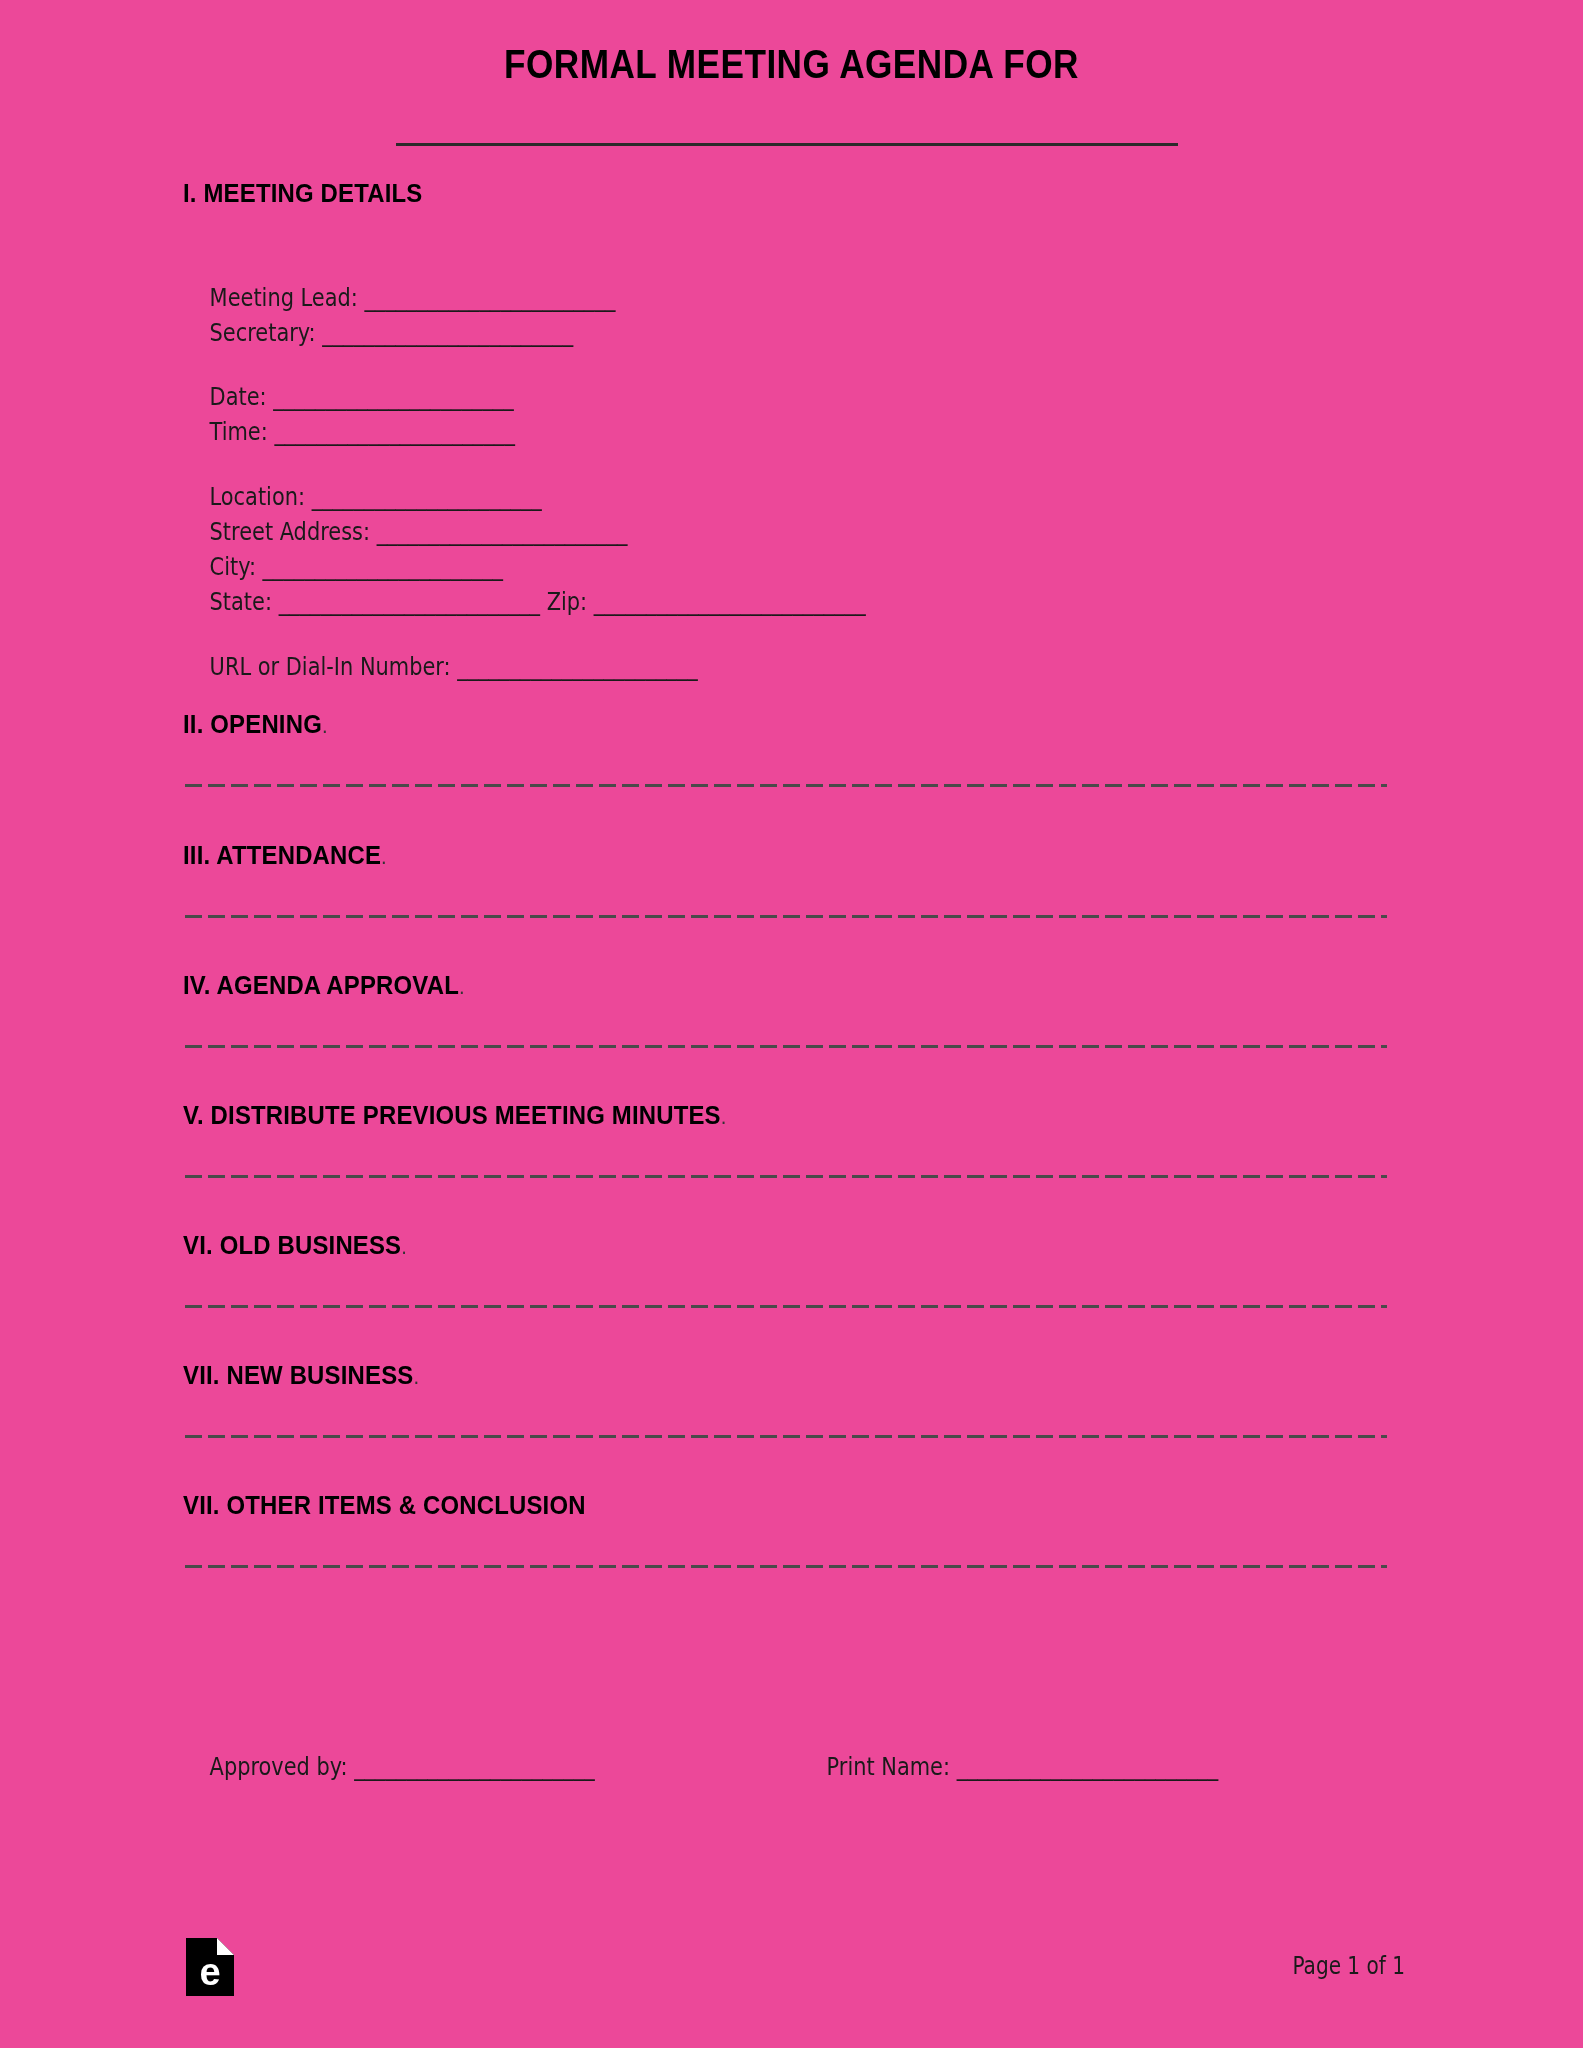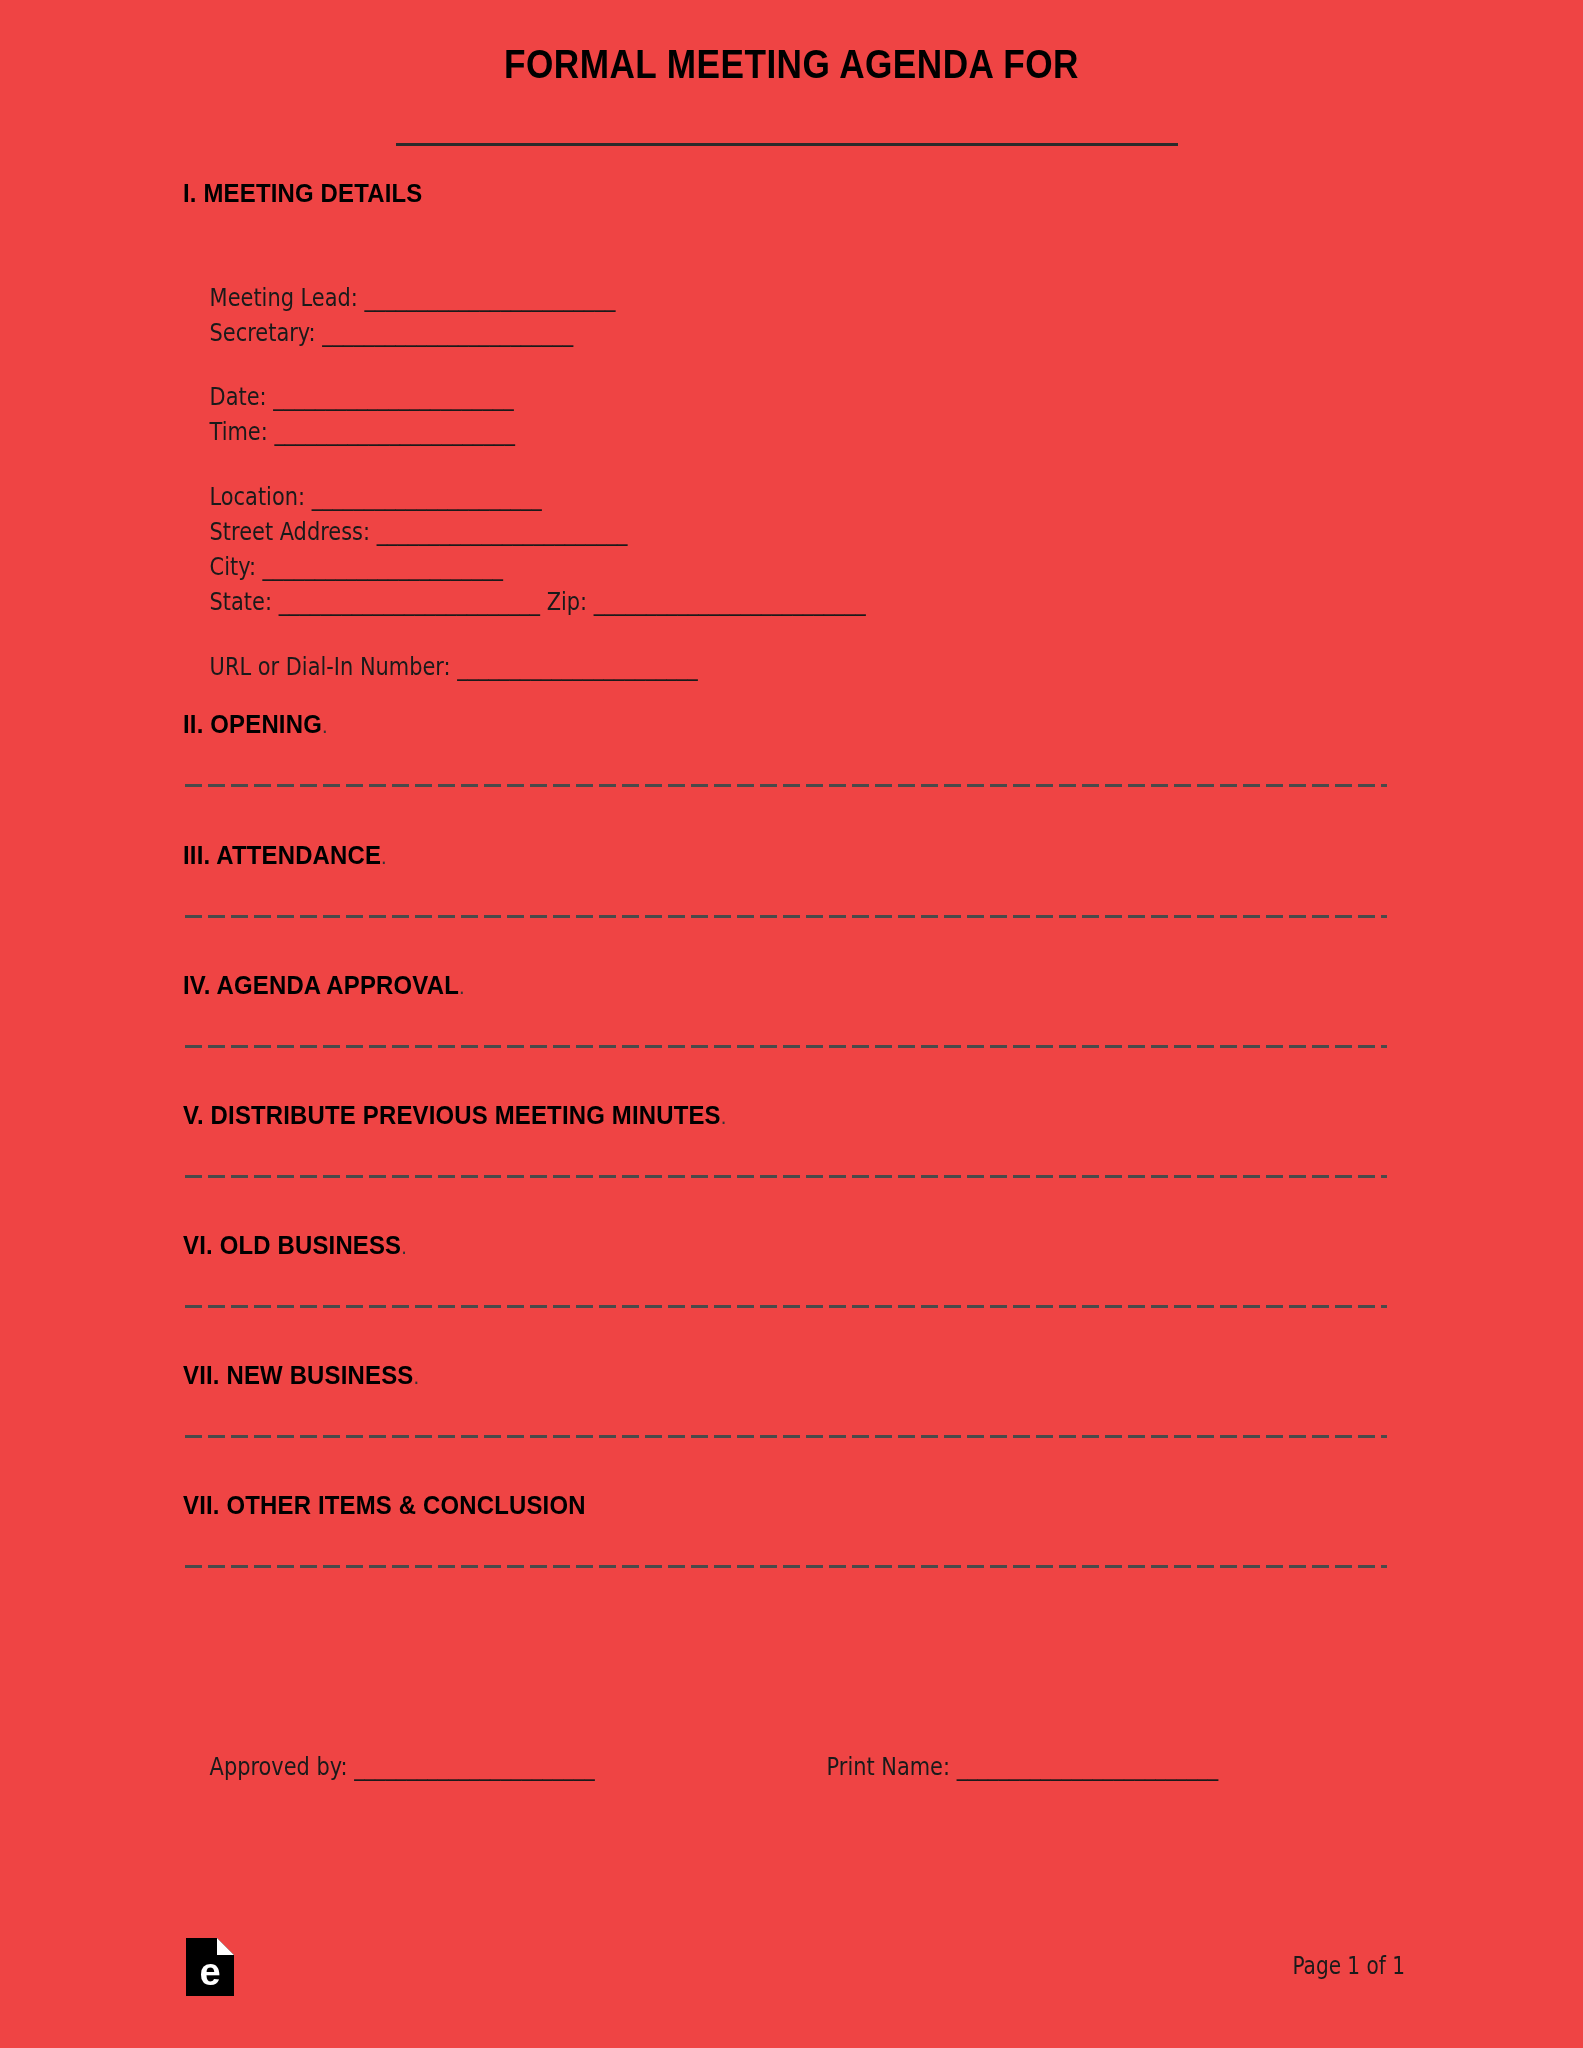--- a/index.html
+++ b/index.html
@@ -14,21 +14,21 @@
     color: #000000;
     position: relative;
     overflow: hidden;
   }
 
   .page {
     position: absolute;
     left: 0; top: 0;
     width: 1583px;
     height: 2048px;
-    background: #ef4444;
+    background: #ec4899;
   }
 
   
   .doc-title {
     position: absolute;
     left: 0;
     top: 42px;
     width: 1583px;
     text-align: center;
     font-family: "Liberation Sans Narrow", "Liberation Sans", sans-serif;

